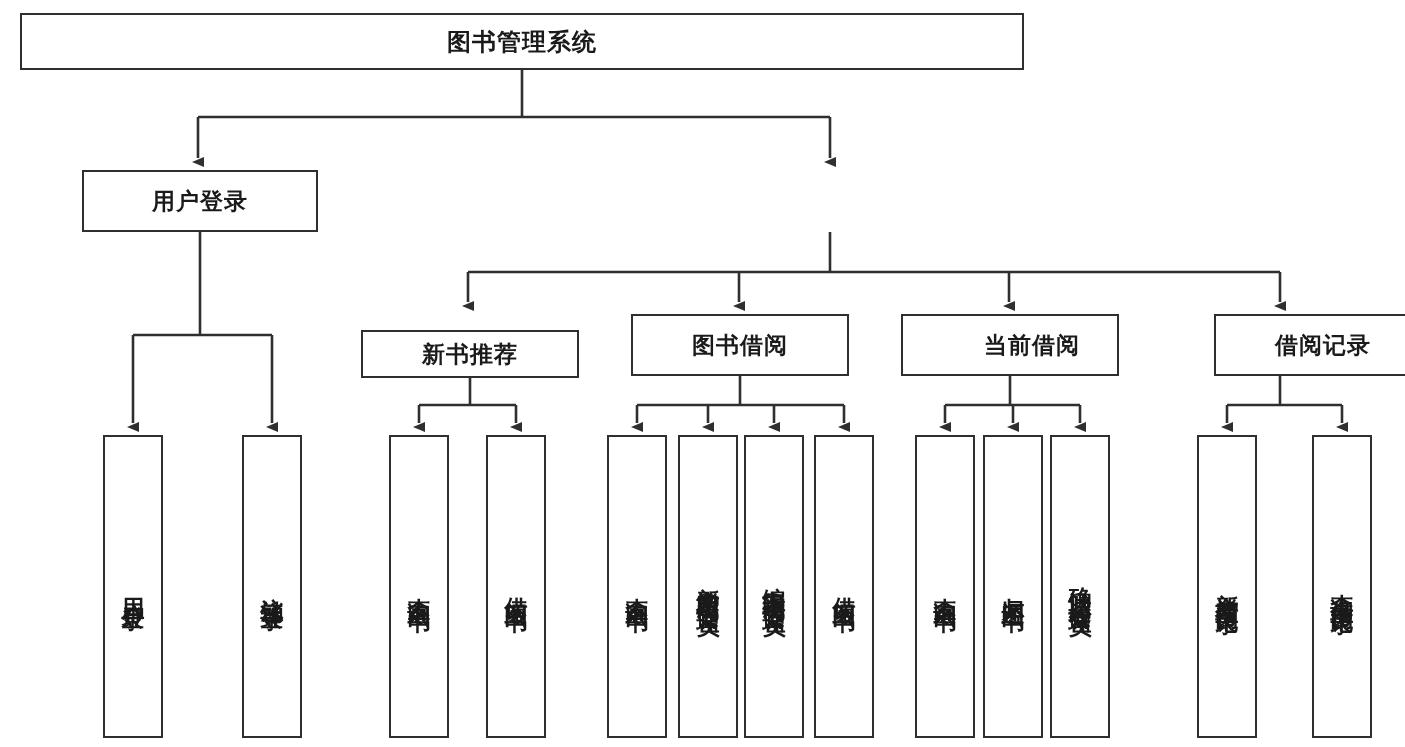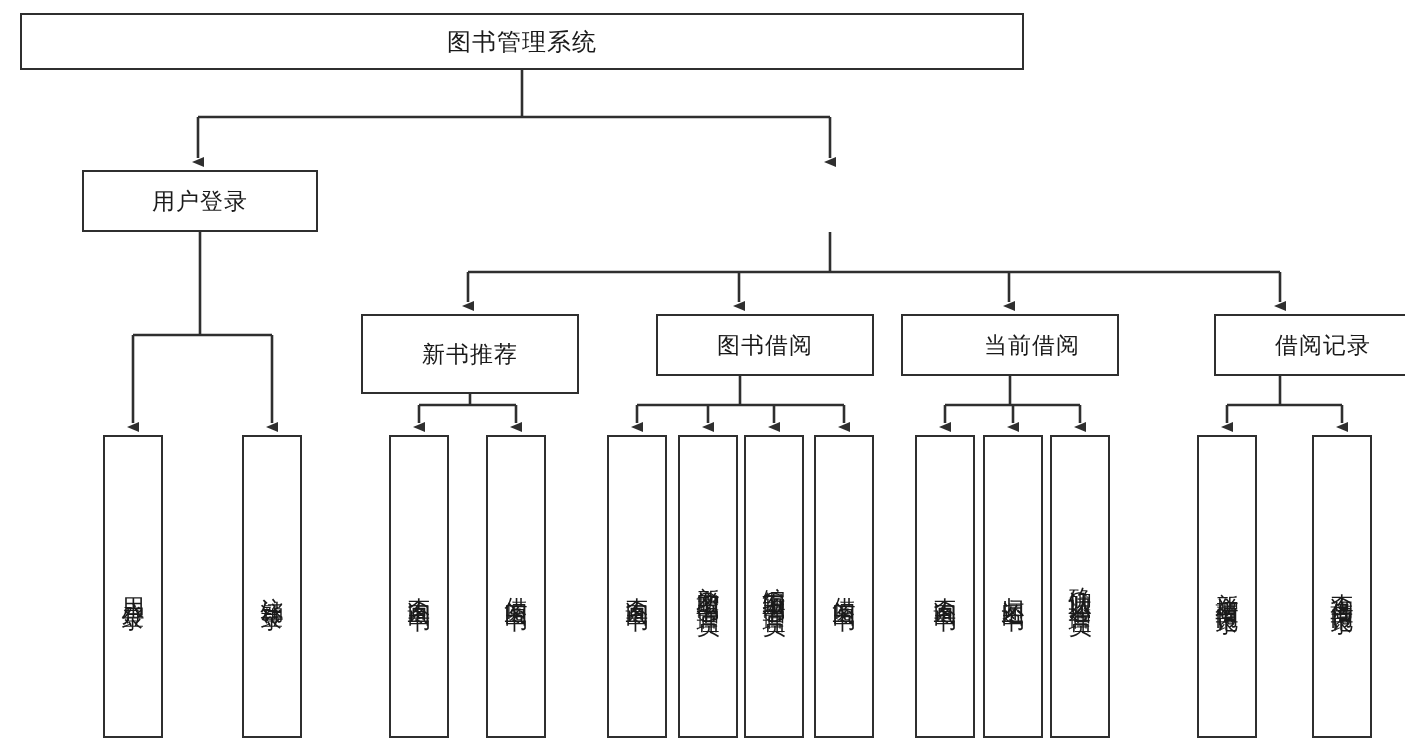--- a/index.html
+++ b/index.html
@@ -25,20 +25,21 @@
   }
   .node {
     position: absolute;
     box-sizing: border-box;
     border: 2px solid #2f2f2f;
     background: #ffffff;
     display: flex;
     align-items: center;
     justify-content: center;
     color: #1a1a1a;
+    font-weight: bold;
   }
   .node.h {
     font-size: 23px;
     letter-spacing: 1px;
   }
   .node.v {
     font-size: 23px;
   }
   .node.v .vtext {
     writing-mode: vertical-rl;
@@ -118,24 +119,24 @@
   </svg>
 
   <div class="node h root" style="left: 20px; top: 13px; width: 1004px; height: 57px;">
     <span>图书管理系统</span>
   </div>
 
   <div class="node h" style="left: 82px; top: 170px; width: 236px; height: 62px;">
     <span>用户登录</span>
   </div>
 
-  <div class="node h" style="left: 361px; top: 314px; width: 218px; height: 80px;">
+  <div class="node h" style="left: 361px; top: 330px; width: 218px; height: 48px;">
     <span>新书推荐</span>
   </div>
-  <div class="node h" style="left: 656px; top: 314px; width: 218px; height: 62px;">
+  <div class="node h" style="left: 631px; top: 314px; width: 218px; height: 62px;">
     <span>图书借阅</span>
   </div>
   <div class="node h" style="left: 901px; top: 314px; width: 218px; height: 62px; padding-left: 44px;">
     <span>当前借阅</span>
   </div>
   <div class="node h" style="left: 1171px; top: 314px; width: 218px; height: 62px; margin-left: 43px;">
     <span>借阅记录</span>
   </div>
 
   <div class="node v" style="left: 103px; top: 435px; width: 60px; height: 303px;">

